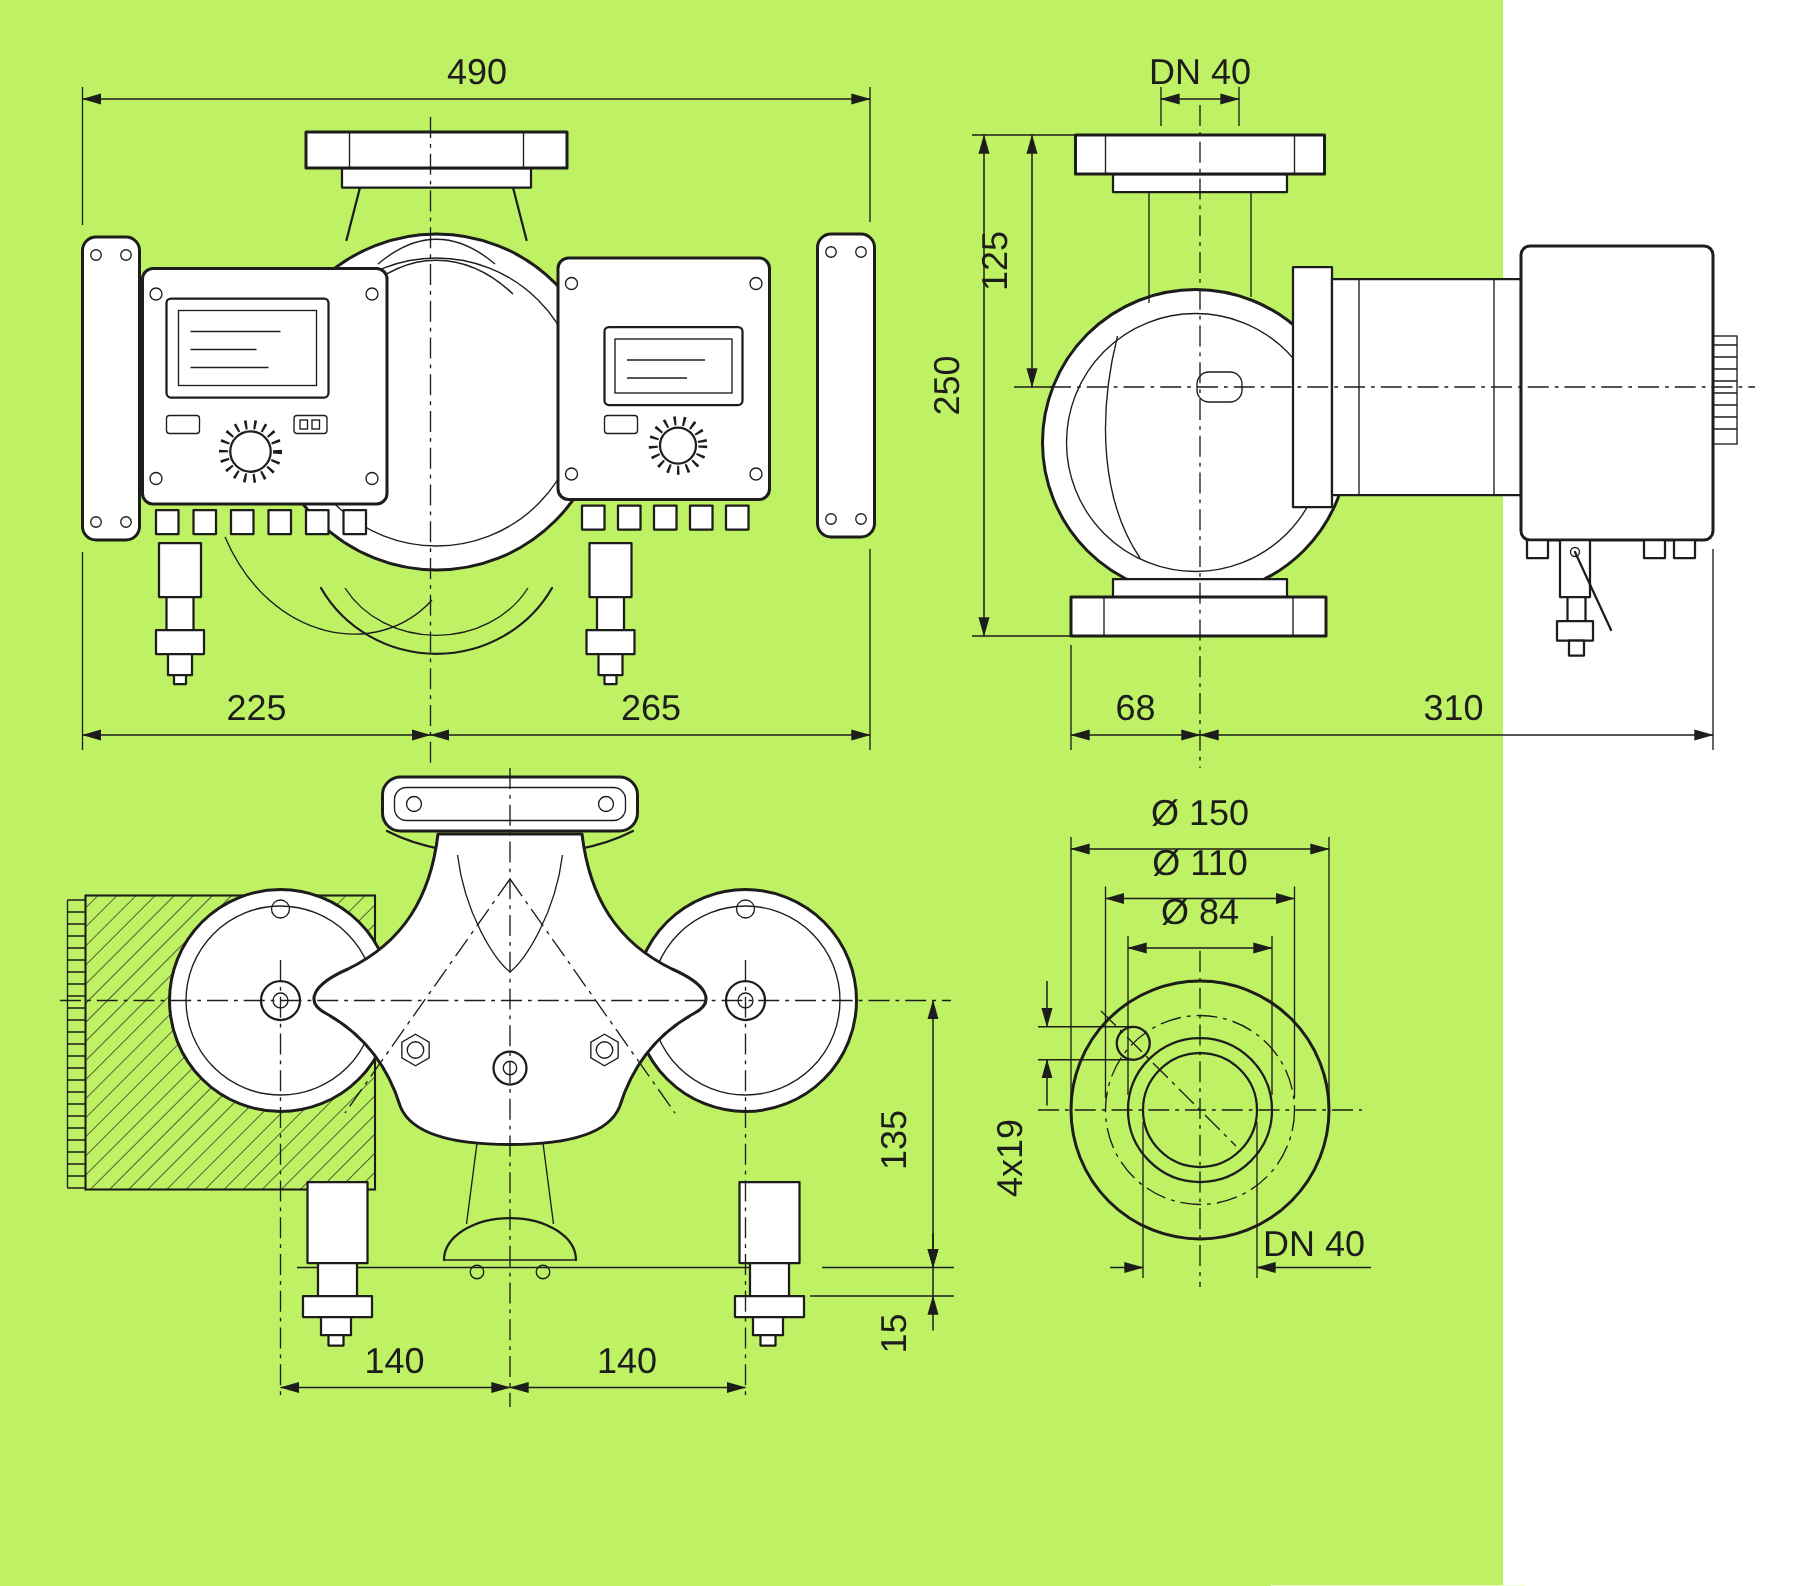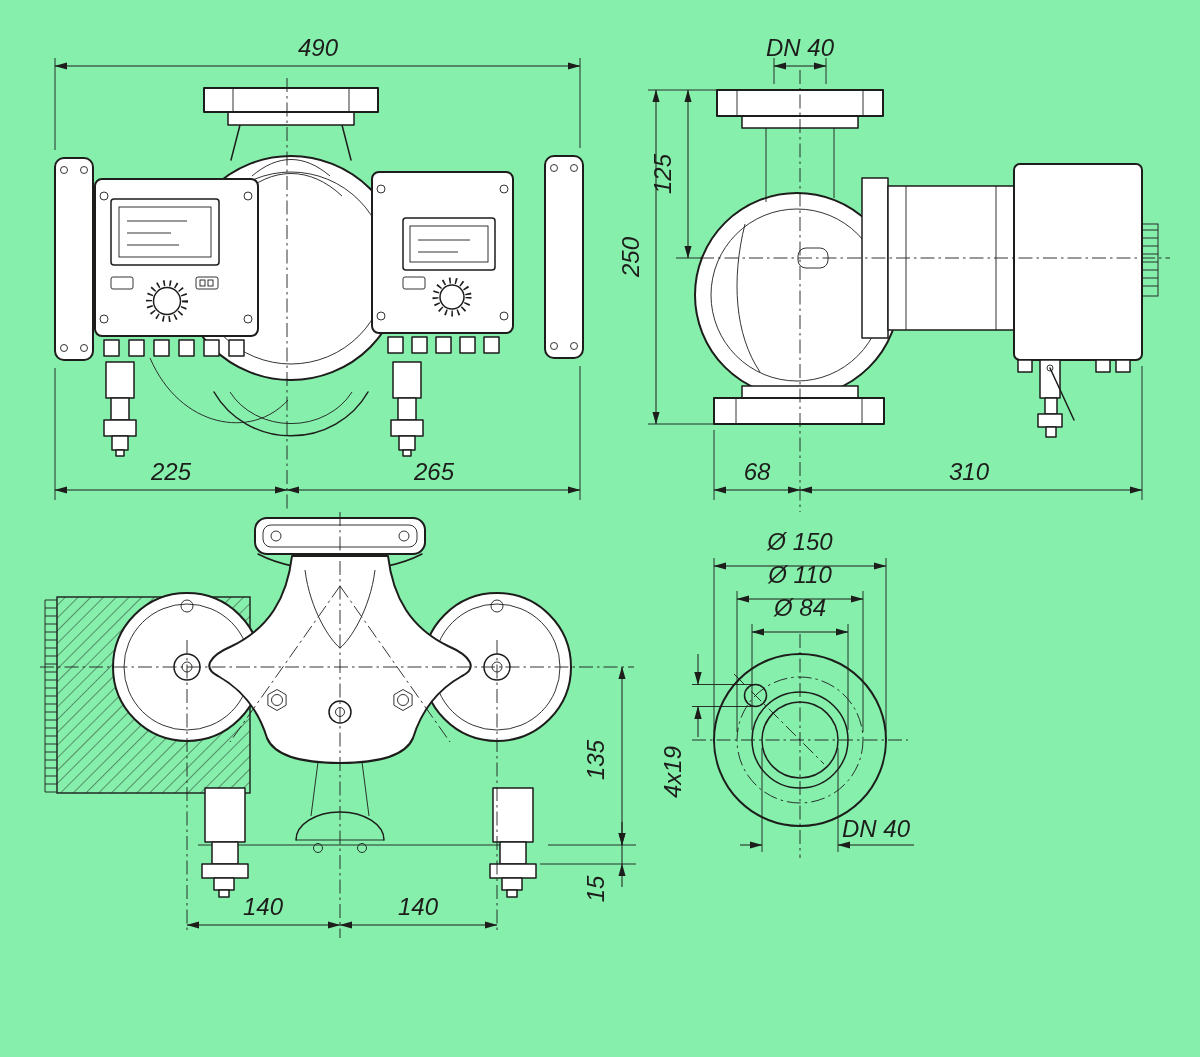--- a/index.html
+++ b/index.html
@@ -1,16 +1,16 @@
 <!DOCTYPE html>
 <html><head>
 <meta charset="utf-8">
 <style>
   html,body { margin:0; padding:0; background:#ffffff; }
-  .canvas { width:1200px; height:1057px; background:#86efac; position:relative; font-family:"Liberation Sans",sans-serif;font-style:italic; }
+  .canvas { width:1002px; height:1057px; background:#bef264; position:relative; font-family:"Liberation Sans",sans-serif; }
   svg { display:block; }
   .ln    { fill:none; stroke:#1d1d1b; stroke-width:1.5; stroke-linecap:round; stroke-linejoin:round; }
   .ln2   { fill:none; stroke:#1d1d1b; stroke-width:2; stroke-linejoin:round; }
   .thin  { fill:none; stroke:#1d1d1b; stroke-width:0.9; stroke-linecap:butt; }
   .dim   { fill:none; stroke:#1d1d1b; stroke-width:1; }
   .cl    { fill:none; stroke:#1d1d1b; stroke-width:0.9; stroke-dasharray:14 4 2.5 4; }
   .fw    { fill:#ffffff; stroke:#1d1d1b; stroke-width:1.5; stroke-linejoin:round; }
   .fw2   { fill:#ffffff; stroke:#1d1d1b; stroke-width:2; stroke-linejoin:round; }
   .mfold { fill:#ffffff; stroke:#1d1d1b; stroke-width:2; stroke-linejoin:round; }
   .knurl { fill:none; stroke:#1d1d1b; stroke-width:6; stroke-dasharray:1.6 4.6; }

